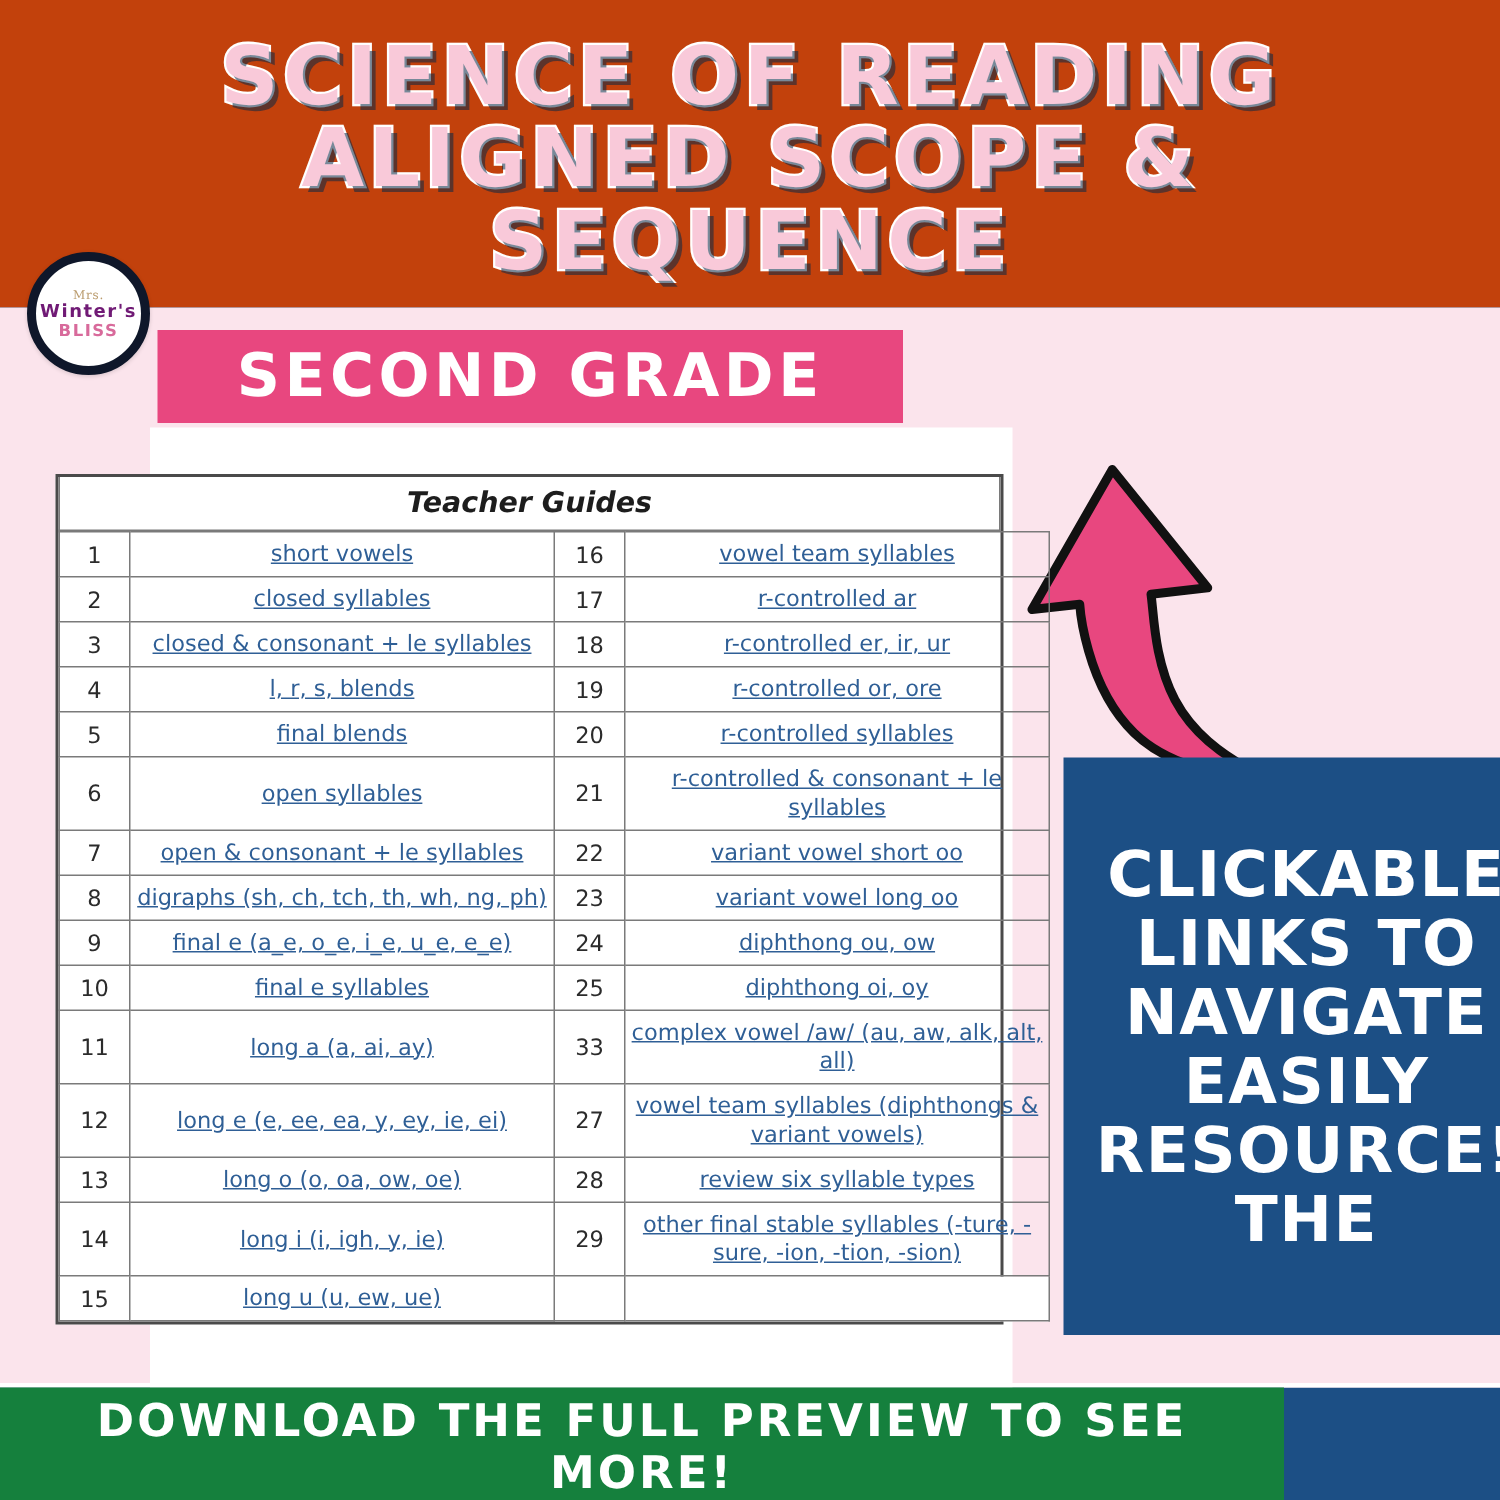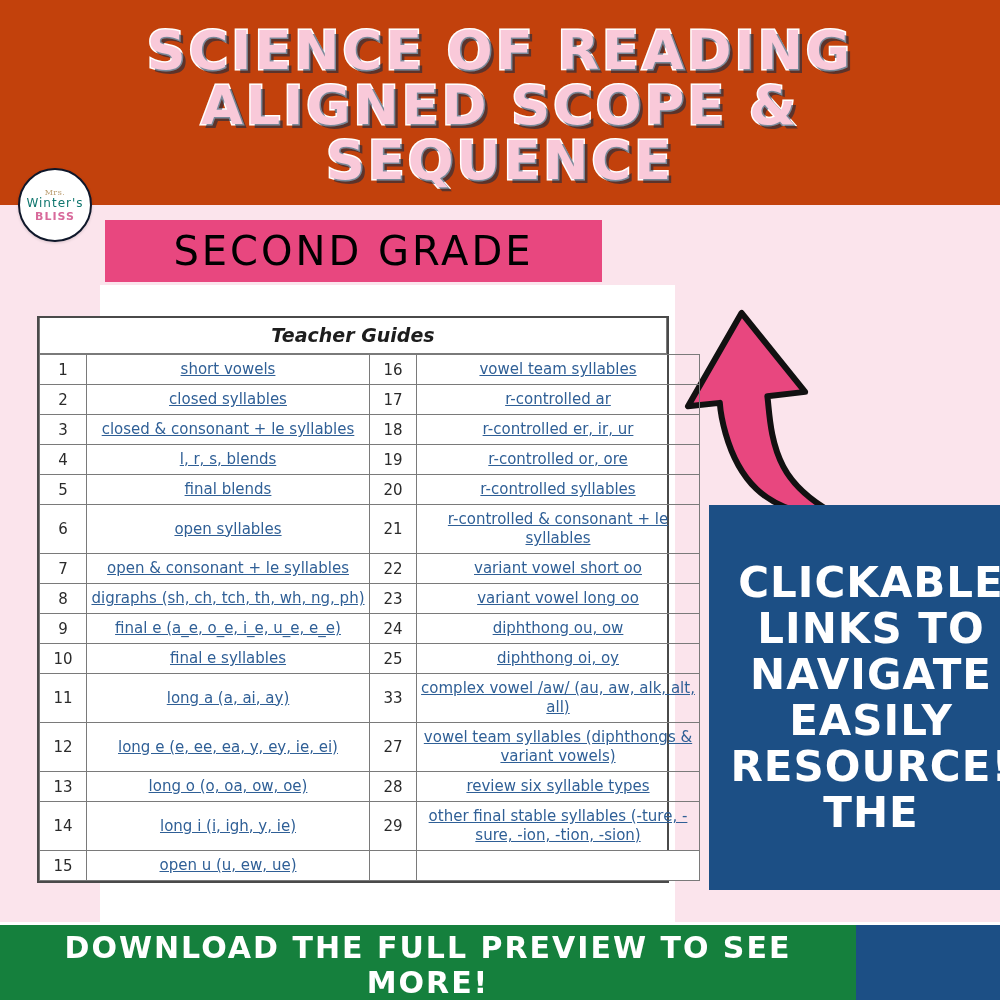--- a/index.html
+++ b/index.html
@@ -73,38 +73,38 @@
 
   
   .logo {
     position: absolute;
     left: 18px;
     top: 168px;
     width: 70px;
     height: 70px;
     border-radius: 50%;
     background: #ffffff;
-    border: 2px solid #0f172a;
+    border: 6px solid #0f172a;
     display: flex;
     flex-direction: column;
     align-items: center;
     justify-content: center;
     box-shadow: 0 1px 3px rgba(0,0,0,0.15);
   }
   .logo .l1 {
     font-family: "DejaVu Serif", serif;
     font-size: 8px;
     color: #b99a6b;
     letter-spacing: .5px;
   }
   .logo .l2 {
     font-family: "DejaVu Sans", sans-serif;
     font-size: 12px;
-    font-weight: normal;
-    color: #0f766e;
+    font-weight: bold;
+    color: #701a75;
     letter-spacing: 1px;
     line-height: 13px;
   }
   .logo .l3 {
     font-family: "DejaVu Sans", sans-serif;
     font-size: 11px;
     font-weight: bold;
     color: #d86a9b;
     letter-spacing: 1px;
     text-align: right;
@@ -117,24 +117,24 @@
     top: 220px;
     width: 497px;
     height: 62px;
     background: #e8477f;
     display: flex;
     align-items: center;
     justify-content: center;
   }
   .grade-banner-text {
     font-family: "DejaVu Sans", sans-serif;
-    font-weight: normal;
+    font-weight: bold;
     font-size: 40px;
     letter-spacing: 3px;
-    color: #000000;
+    color: #ffffff;
     text-transform: uppercase;
   }
 
   
   .table-wrap {
     position: absolute;
     left: 37px;
     top: 316px;
     width: 632px;
     border: 2px solid #4a4a4a;
@@ -365,21 +365,21 @@
           <td class="lnk"><span class="link">review six syllable types</span></td>
         </tr>
         <tr>
           <td class="num">14</td>
           <td class="lnk"><span class="link">long i (i, igh, y, ie)</span></td>
           <td class="num">29</td>
           <td class="lnk"><span class="link">other final stable syllables (-ture, -sure, -ion, -tion, -sion)</span></td>
         </tr>
         <tr>
           <td class="num">15</td>
-          <td class="lnk"><span class="link">open u (u, ew, ue)</span></td>
+          <td class="lnk"><span class="link">long u (u, ew, ue)</span></td>
           <td class="num empty-cell"></td>
           <td class="lnk empty-cell"></td>
         </tr>
       </tbody>
     </table>
   </div>
 
   <div class="callout">
     <div class="callout-text">
       <span>Clickable</span>

